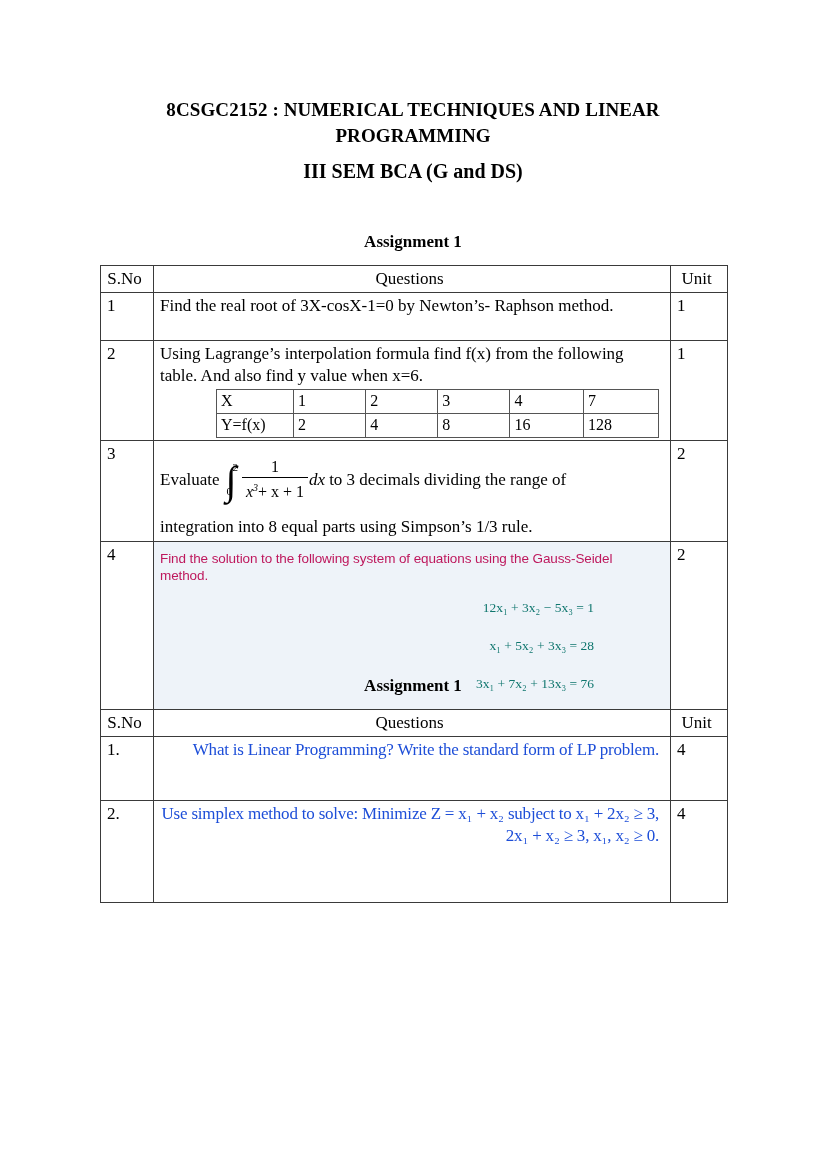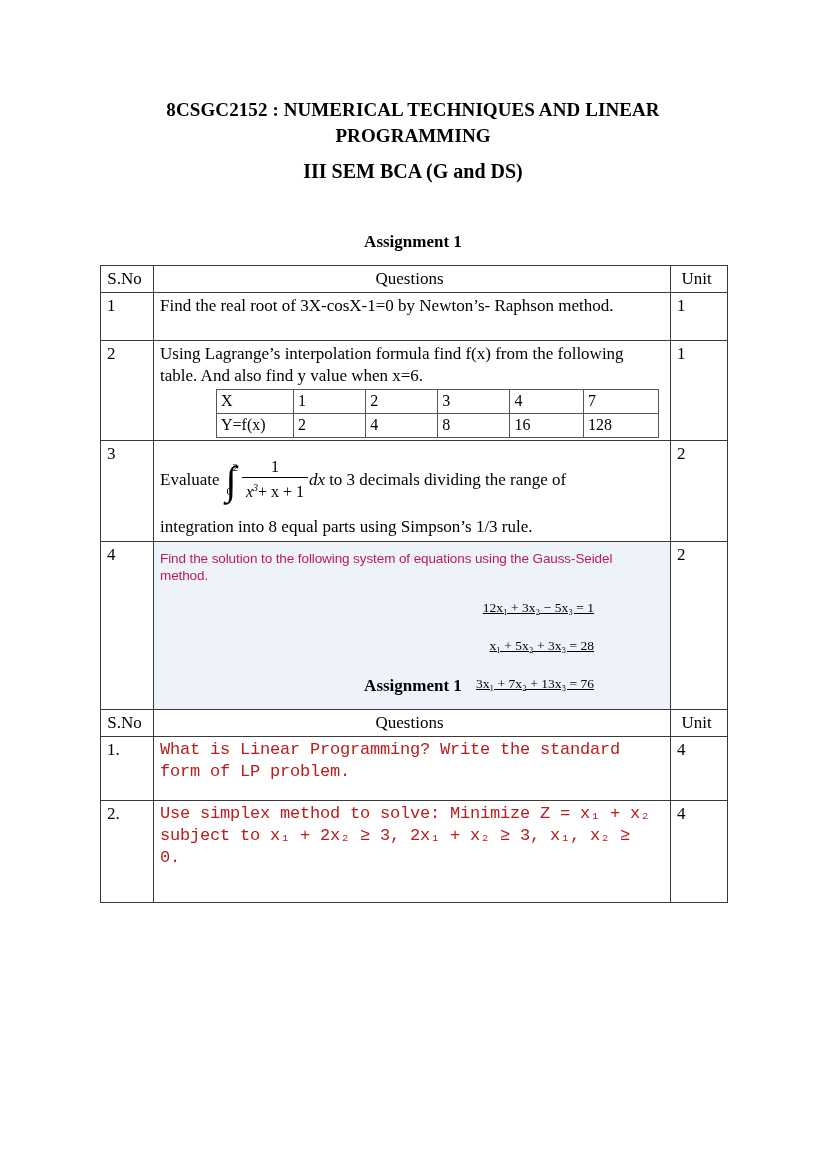--- a/index.html
+++ b/index.html
@@ -183,37 +183,37 @@
     line-height: 17px;
     letter-spacing: -0.1px;
     color: #be185d;
   }
   .q4-eqs {
     margin-top: 13px;
     text-align: right;
     padding-right: 64px;
     font-family: "Liberation Serif", serif;
     font-size: 13.5px;
-    color: #000000;
-    text-decoration: underline;
+    color: #0f766e;
   }
   .q4-eqs .eq {
     margin-bottom: 16px;
     white-space: nowrap;
   }
   .q4-eqs .eq:last-child { margin-bottom: 7px; }
 
   
   .a2-text {
-    font-family: Liberation Mono, monospace;
+    font-family: Liberation Serif, serif;
     font-size: 18.5px;
     line-height: 30px;
     letter-spacing: -0.2px;
-    color: #b91c1c;
+    color: #1d4ed8;
     padding-top: 2px;
+    text-align: right;
   }
   .a2-sno {
     font-family: "Liberation Serif", serif;
     font-size: 17px;
   }
   .a2-unit {
     font-family: "Liberation Serif", serif;
     font-size: 17px;
   }
   .row-a2-1 { height: 64px; }

